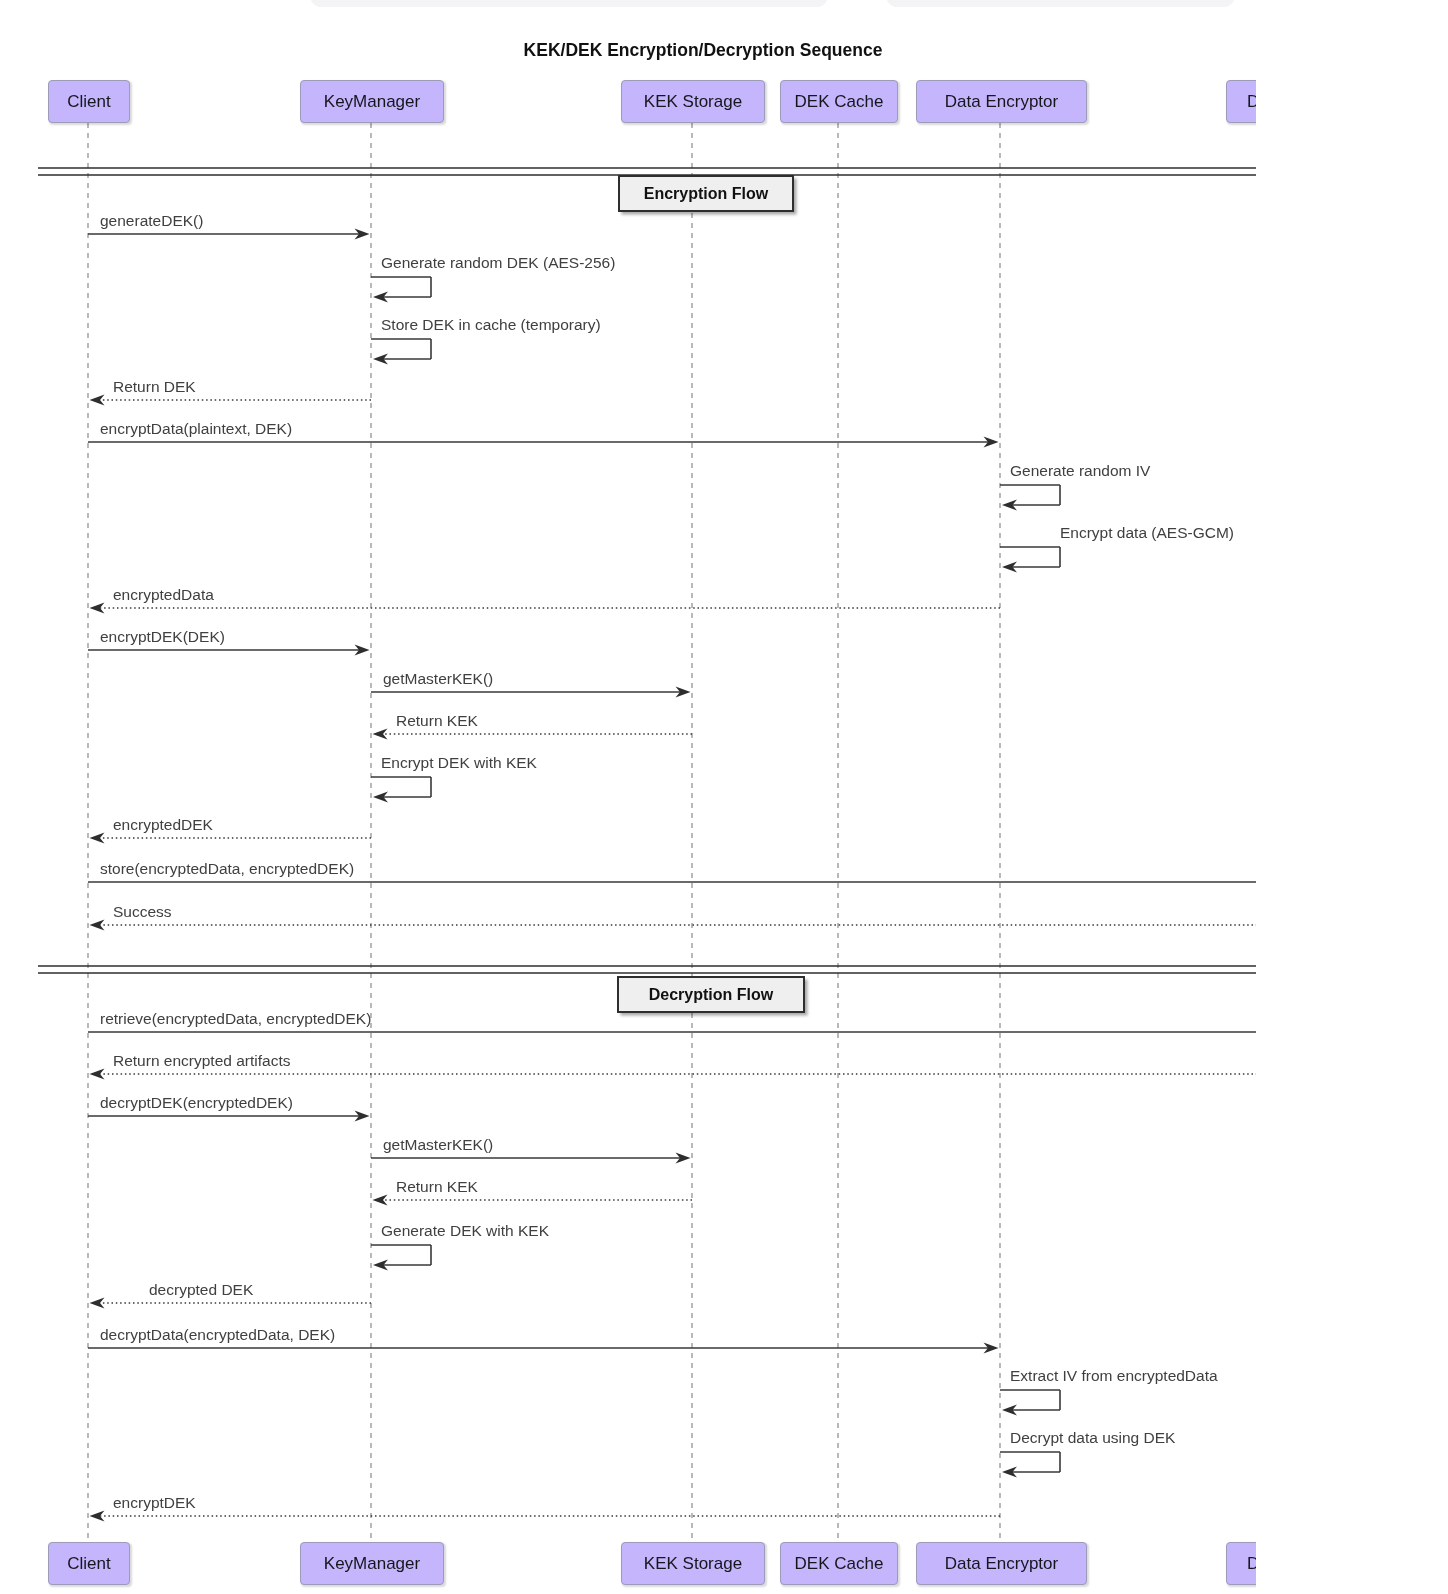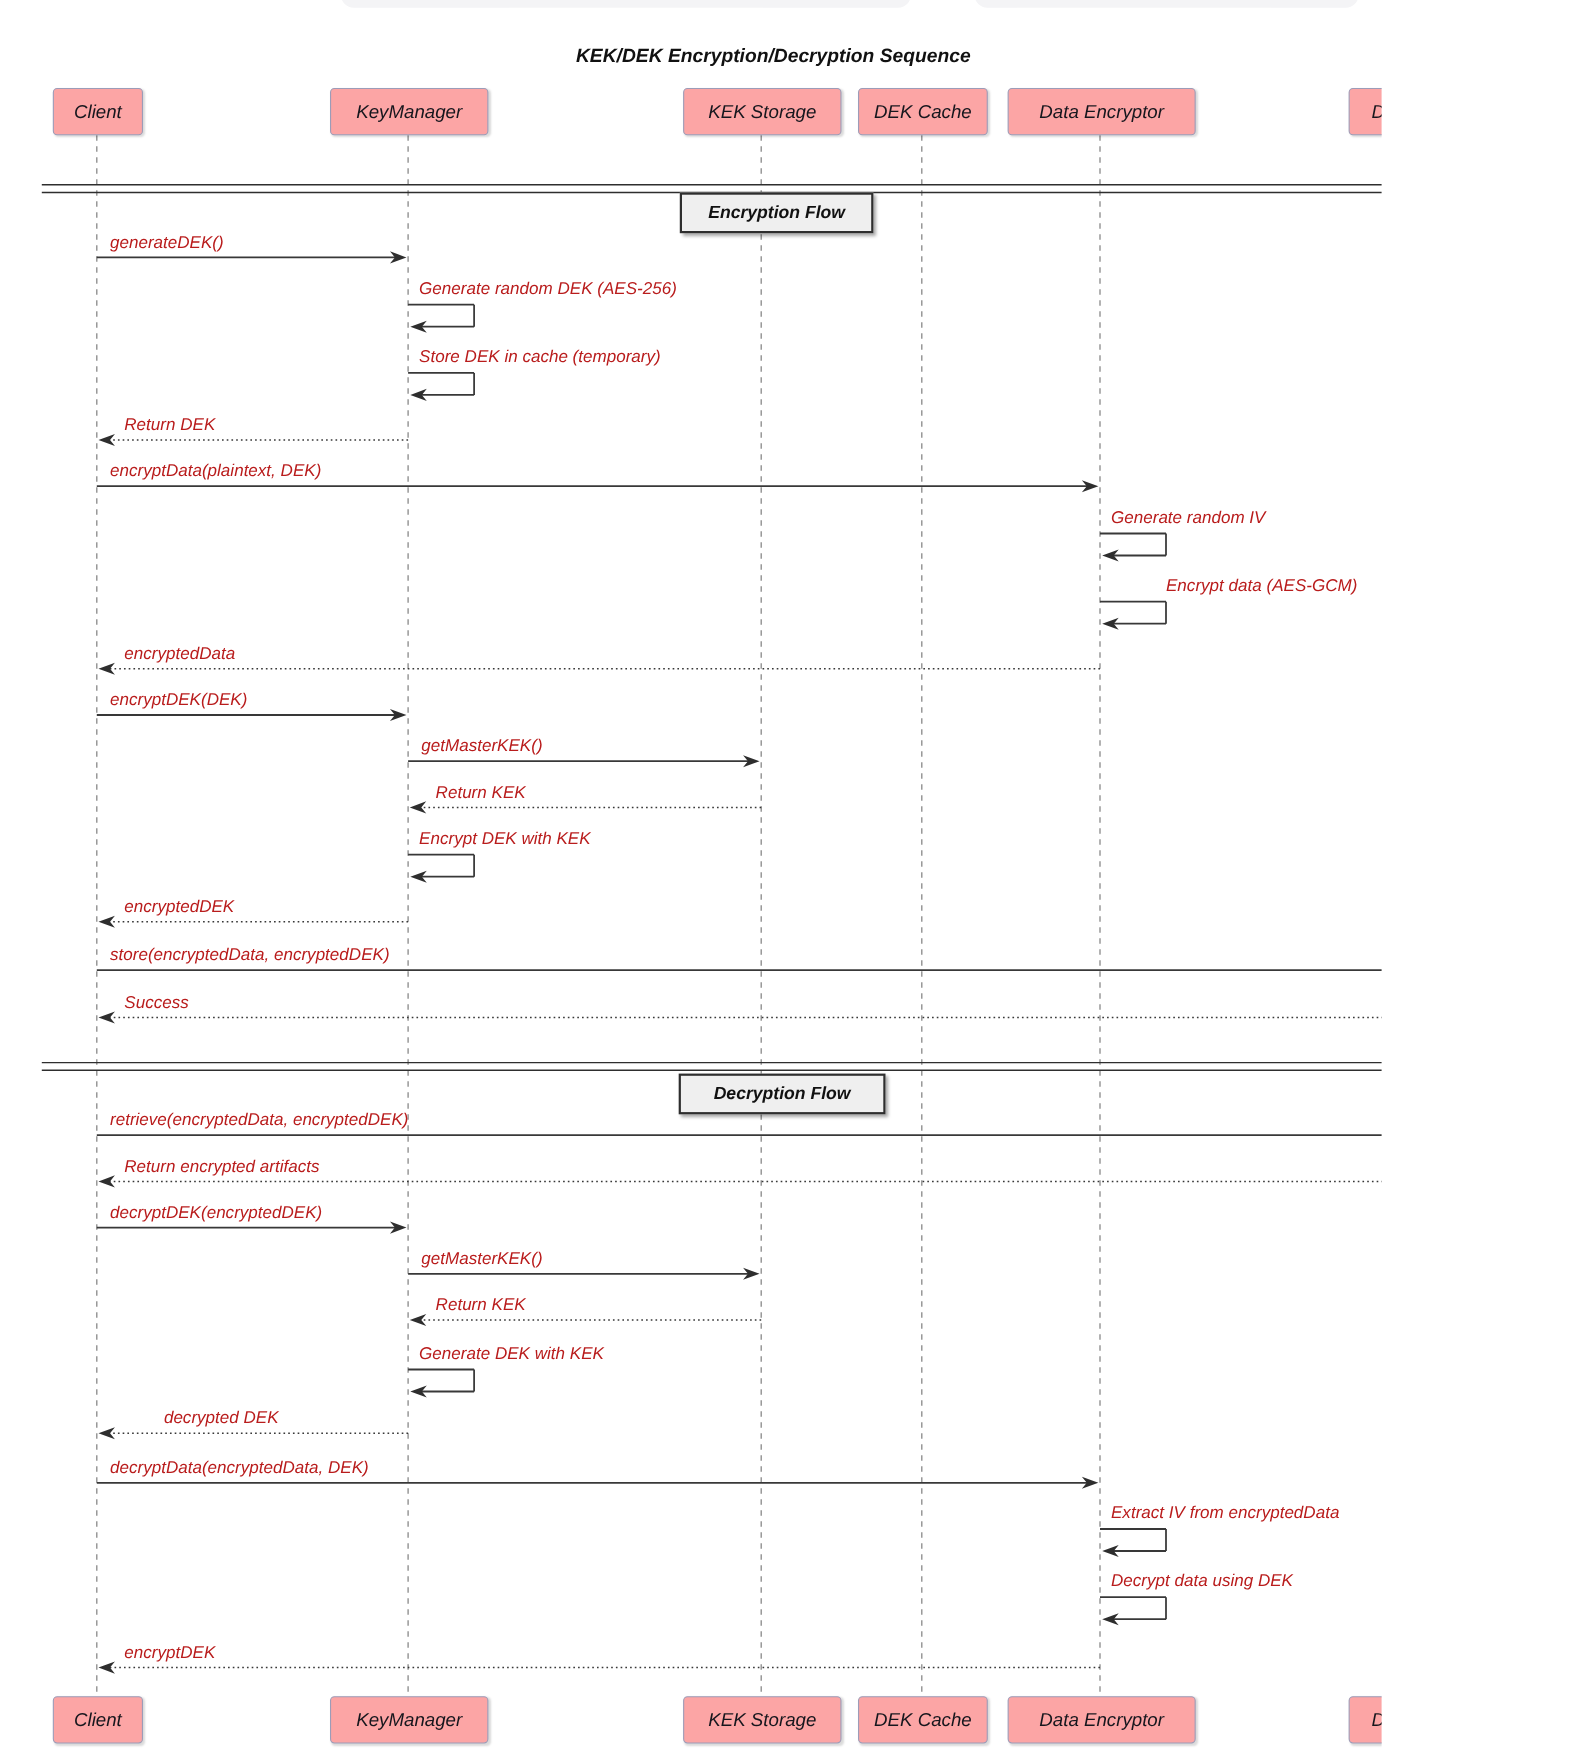--- a/index.html
+++ b/index.html
@@ -1,28 +1,28 @@
 <!DOCTYPE html>
 <html><head>
 <meta charset="utf-8">
 <style>
   html,body{margin:0;padding:0;background:#ffffff;}
   #stage{position:relative;width:1256px;height:1594px;background:#ffffff;overflow:hidden;
-         font-family:"Liberation Sans", sans-serif;font-style:italic;}
+         font-family:"Liberation Sans", sans-serif;}
   #diagram-svg{position:absolute;left:0;top:0;}
   .top-artifact{position:absolute;top:-16px;height:23px;background:#f4f4f6;border-radius:12px;}
   .title{position:absolute;left:0;top:40px;width:1406px;text-align:center;
          font-size:17.5px;font-weight:bold;color:#111;}
-  .pbox{position:absolute;height:41px;background:#fca5a5;border:1px solid #9c9cb8;border-radius:4px;
+  .pbox{position:absolute;height:41px;background:#c4b5fd;border:1px solid #9c9cb8;border-radius:4px;
         box-shadow:1.5px 1.5px 2px rgba(0,0,0,0.15);display:flex;align-items:center;justify-content:center;
         font-size:17px;color:#16161d;}
   .divider-label{position:absolute;background:#efefef;border:2px solid #2e2e2e;
         box-shadow:2.5px 2.5px 3px rgba(0,0,0,0.35);display:flex;align-items:center;justify-content:center;
         font-size:16px;font-weight:bold;color:#111;box-sizing:border-box;margin-top:24px;}
-  .msg-label{position:absolute;font-size:15.5px;line-height:19px;color:#b91c1c;white-space:nowrap;}
+  .msg-label{position:absolute;font-size:15.5px;line-height:19px;color:#404040;white-space:nowrap;}
   .lifeline{stroke:#8a8a8a;stroke-width:1.2;stroke-dasharray:5,5;}
   .solid-line{stroke:#383838;stroke-width:1.6;fill:none;}
   .dotted-line{stroke:#383838;stroke-width:1.4;fill:none;stroke-dasharray:1.5,2.8;}
   .arrow-head{fill:#2e2e2e;stroke:none;}
   .divider-line{stroke:#2e2e2e;stroke-width:1.3;}
 </style>
 </head>
 <body>
 
 <div id="stage">

